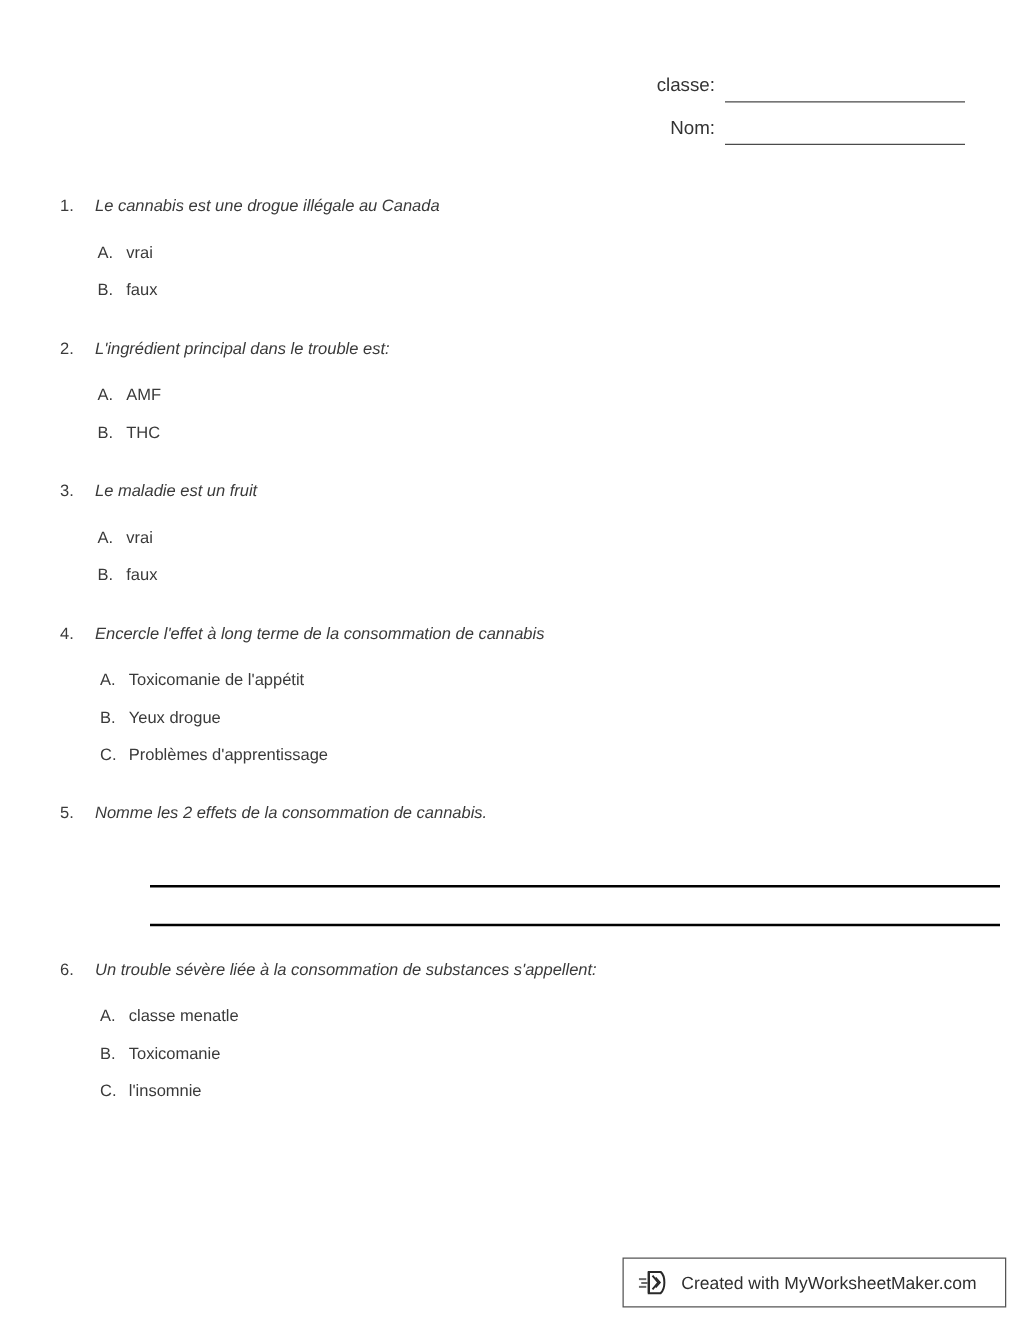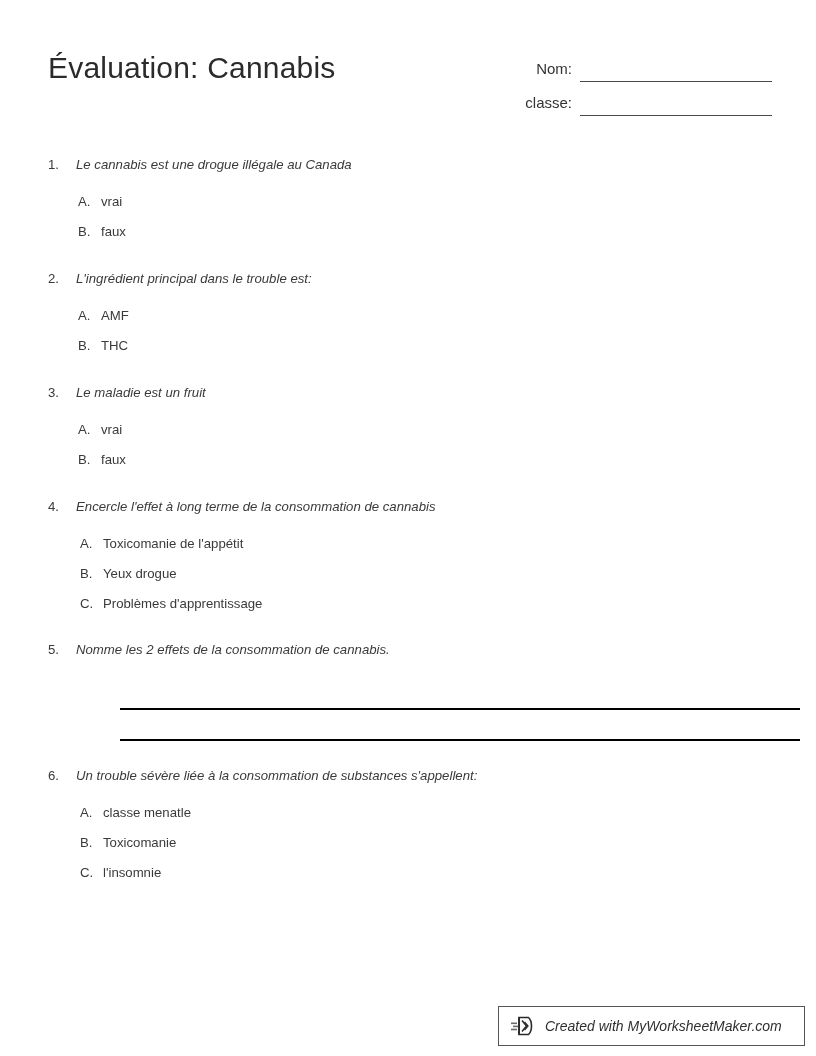--- a/index.html
+++ b/index.html
@@ -128,49 +128,47 @@
     position: absolute;
     left: 498px;
     top: 1006px;
     width: 307px;
     height: 40px;
     border: 1px solid #555555;
     background: #ffffff;
     display: flex;
     align-items: center;
     padding-left: 12px;
-    font-style: italic;
   }
   .badge-logo {
     width: 26px;
     height: 26px;
     flex: 0 0 26px;
     margin-right: 8px;
     display: block;
   }
   .badge-text {
     font-size: 14px;
     color: #2f2f2f;
     line-height: 18px;
     white-space: nowrap;
   }
 </style>
 </head>
 <body>
 
 <div class="header">
-  <div class="title">Évaluation: Cannabis</div>
 
   <div class="info-block">
     <div class="info-row">
+      <div class="info-label">classe:</div>
+      <div class="info-line"></div>
+    </div>
+    <div class="info-row">
       <div class="info-label">Nom:</div>
-      <div class="info-line"></div>
-    </div>
-    <div class="info-row">
-      <div class="info-label">classe:</div>
       <div class="info-line"></div>
     </div>
   </div>
 </div>
 
 <div class="questions">
 
   <div class="question" style="margin-bottom:28px;">
     <div class="q-head">
       <span class="q-num">1.</span>

